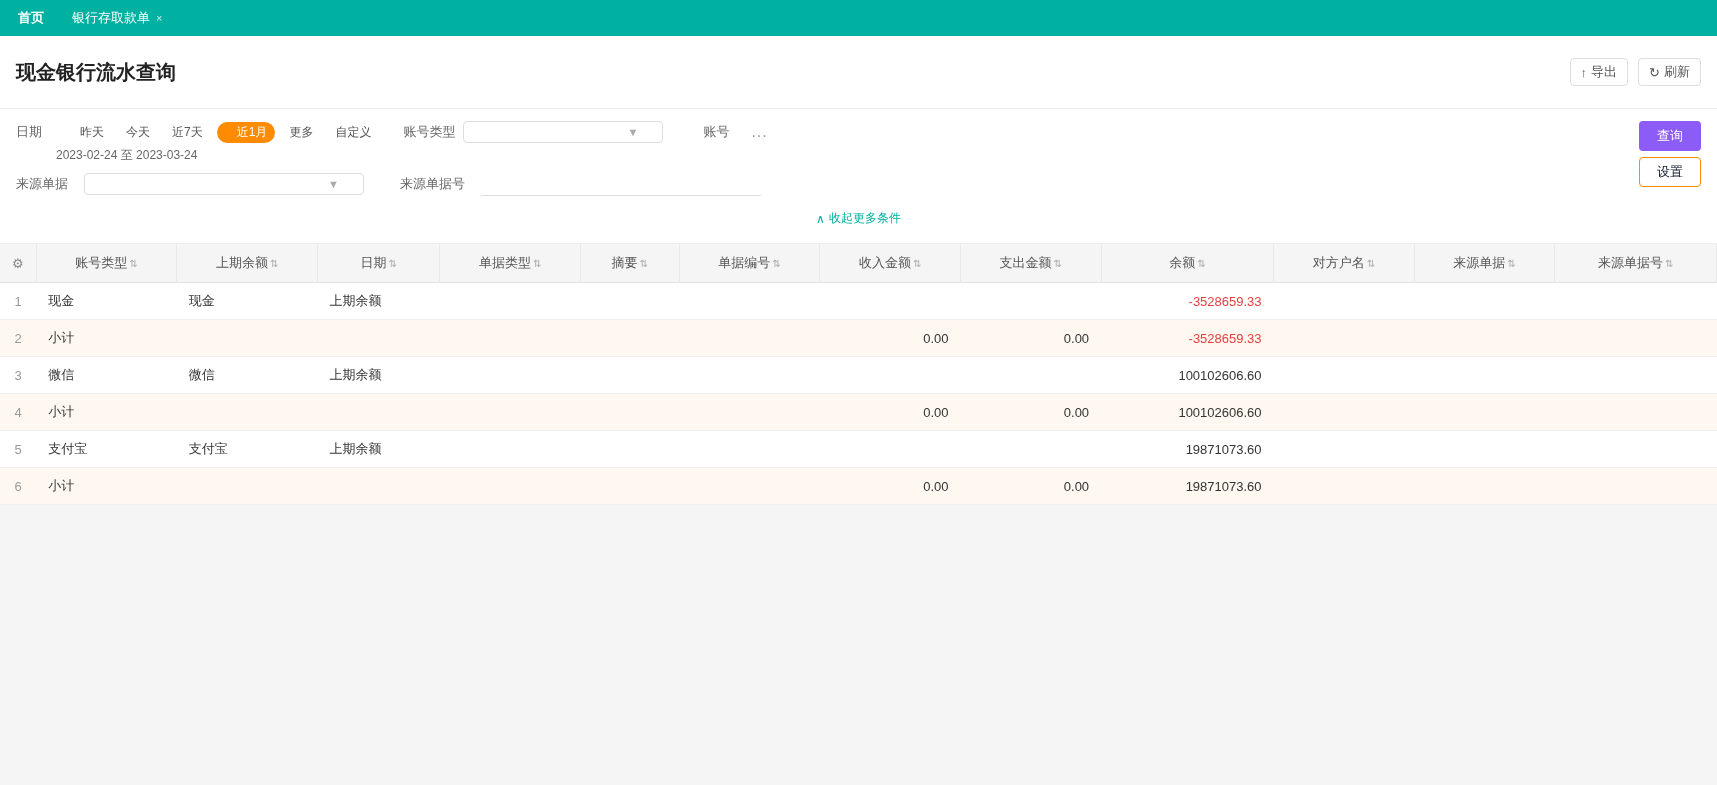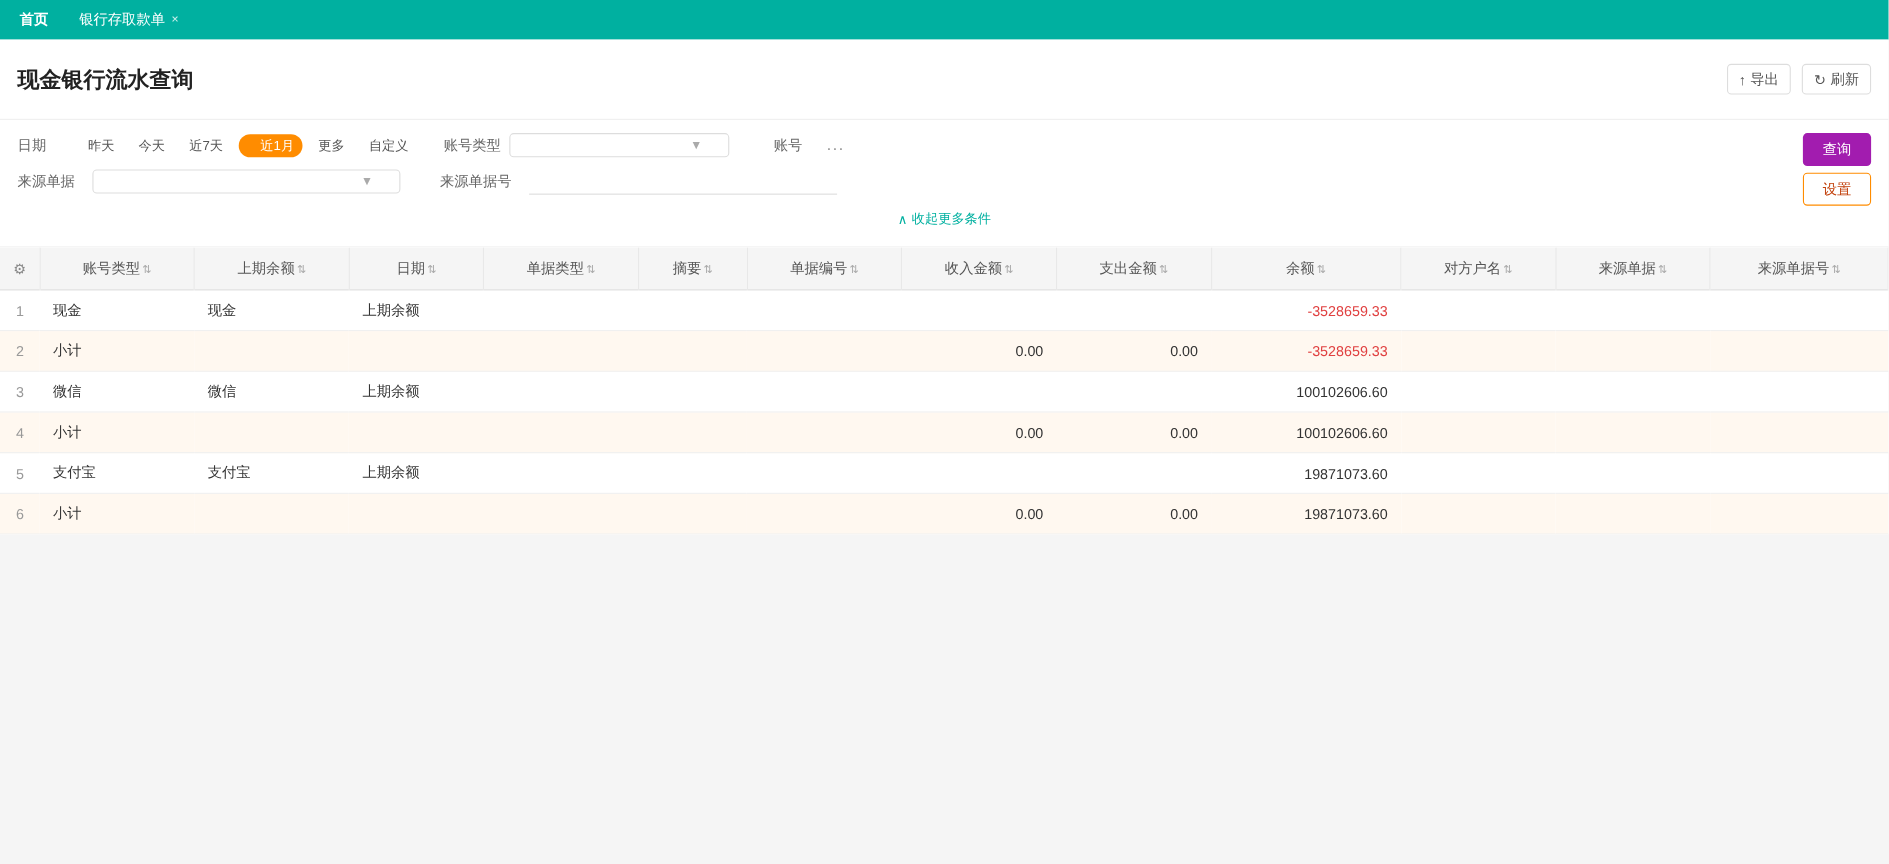--- a/index.html
+++ b/index.html
@@ -142,31 +142,31 @@
       padding: 4px 0;
       color: #00b0a0;
       cursor: pointer;
       font-size: 12px;
       display: flex;
       align-items: center;
       justify-content: center;
       gap: 4px;
     }
     .btn-query {
-      background: #a21caf;
+      background: #8b5cf6;
       color: #fff;
       border: none;
       border-radius: 4px;
       padding: 6px 18px;
       cursor: pointer;
       font-size: 13px;
     }
     .btn-settings {
       background: #fff;
-      color: #c2410c;
+      color: #0f172a;
       border: 1px solid #ff8c00;
       border-radius: 4px;
       padding: 5px 14px;
       cursor: pointer;
       font-size: 13px;
     }
     .right-btns {
       display: flex;
       flex-direction: column;
       gap: 6px;
@@ -280,20 +280,23 @@
               </div>
             </div>
             <div class="filter-group">
               <span class="filter-label">账号</span>
               <span class="dots">...</span>
             </div>
           </div>
         </div>
       </div>
 
+      <div style="margin-left:40px; margin-top:-6px; margin-bottom:8px;">
+        <span class="date-range">2023-02-24 至 2023-03-24</span>
+      </div>
 
       <div class="filter-row">
         <span class="filter-label">来源单据</span>
         <div class="filter-select" style="min-width:280px;">
           <span></span>
           <span style="color:#aaa;font-size:11px;">▼</span>
         </div>
         <span class="filter-label" style="margin-left:20px;">来源单据号</span>
         <input class="filter-input" style="min-width: 280px;">
       </div>

